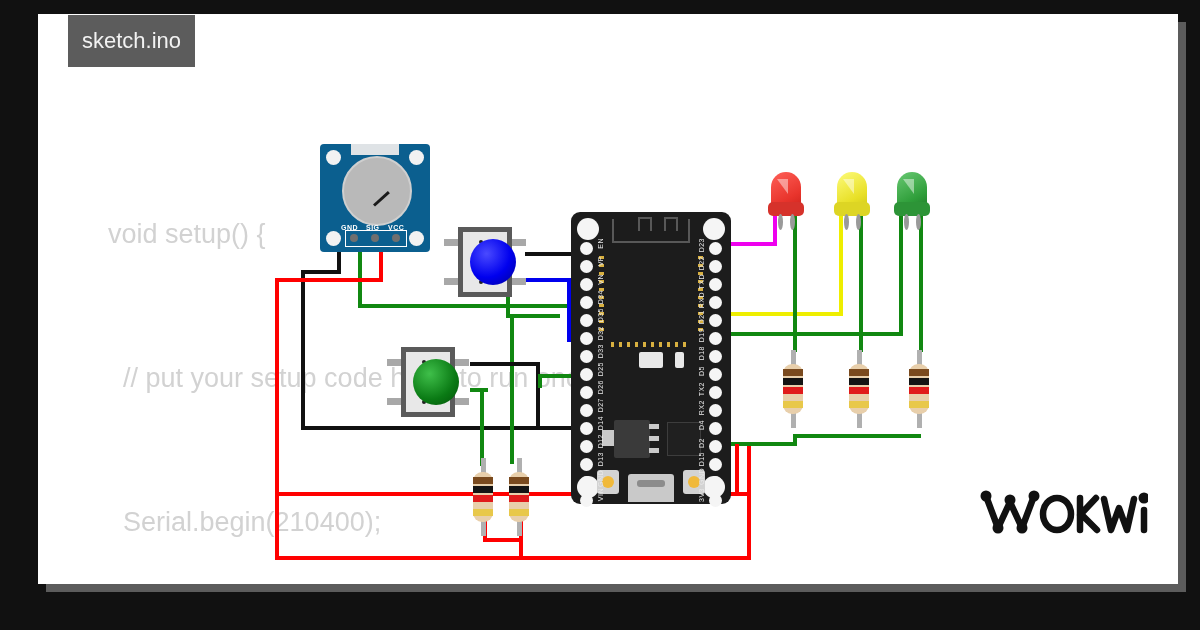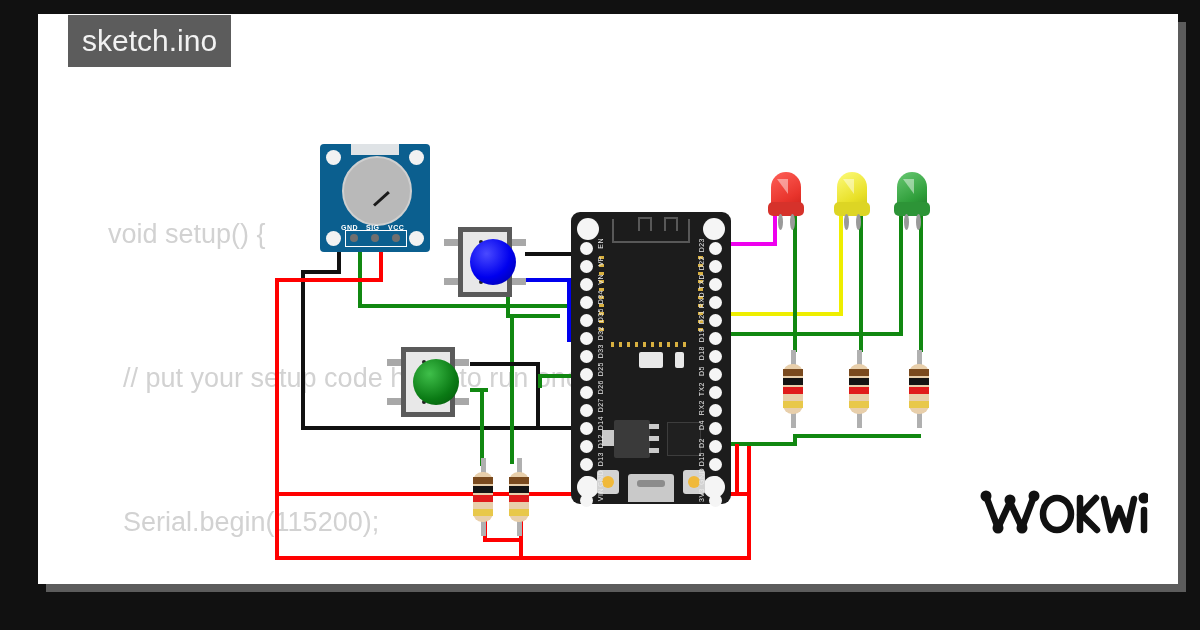--- a/index.html
+++ b/index.html
@@ -17,21 +17,21 @@
   }
   .panel{
     position:absolute;left:38px;top:14px;width:1140px;height:570px;
     background:#ffffff;overflow:hidden;
   }
 
   
   .tab{
     position:absolute;left:68px;top:15px;
     background:#5c5c5c;color:#f2f2f2;
-    font-size:30px;line-height:52px;
+    font-size:22px;line-height:52px;
     padding:0 14px;height:52px;white-space:nowrap;
     letter-spacing:0px;
     z-index:40;
   }
 
   
   .code{
     position:absolute;left:70px;top:100px;width:760px;
     color:#d2d2d2;font-size:27px;line-height:48px;
     white-space:pre;z-index:1;
@@ -185,21 +185,21 @@
 <body>
 
 <div id="stage">
 
   <div class="shadow"></div>
   <div class="panel">
 
     <div class="code">
       <div>void setup() {</div>
       <div>  // put your setup code here, to run once:</div>
-      <div>  Serial.begin(115200);</div>
+      <div>  Serial.begin(210400);</div>
       
       
       
       
       
       
       
     </div>
 
     <div class="wire v w-black" style="left:299px;top:214px;height:46px;"></div>

